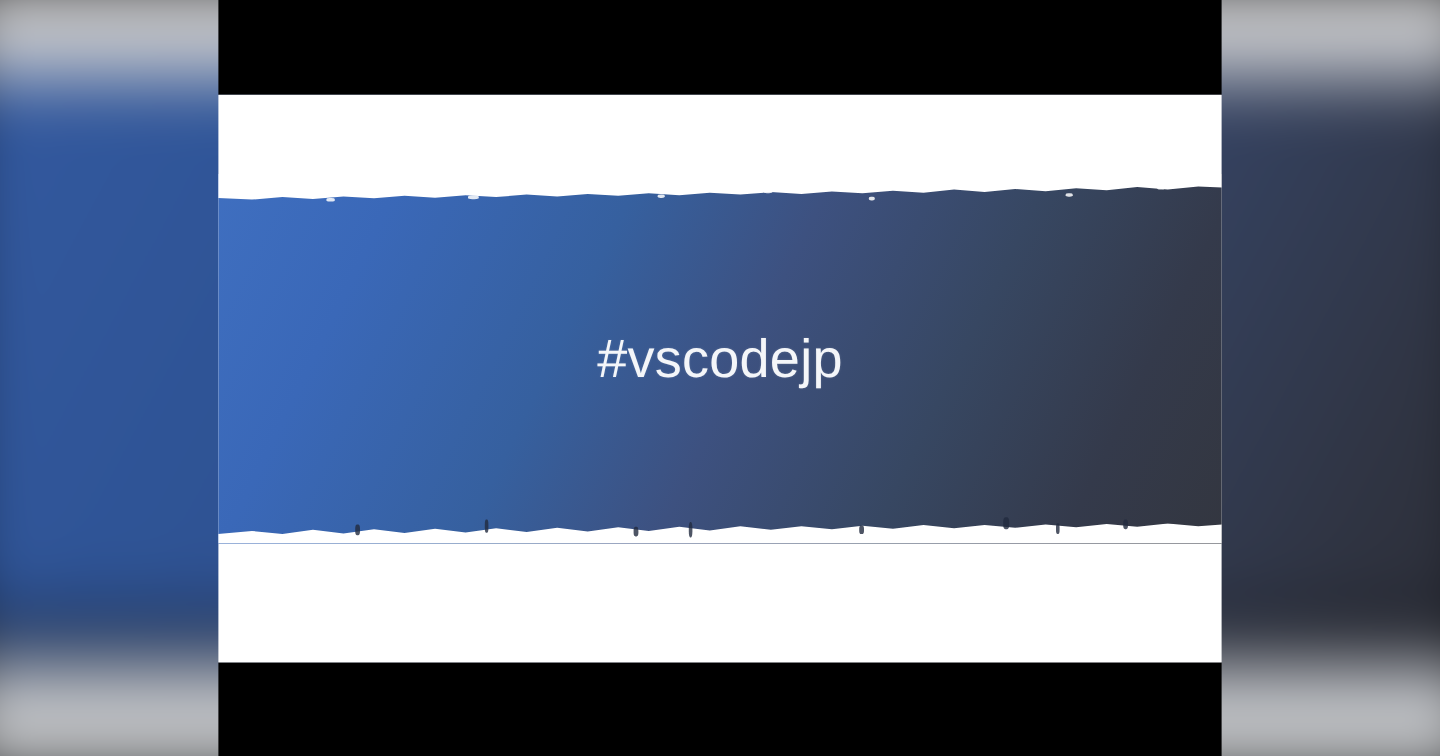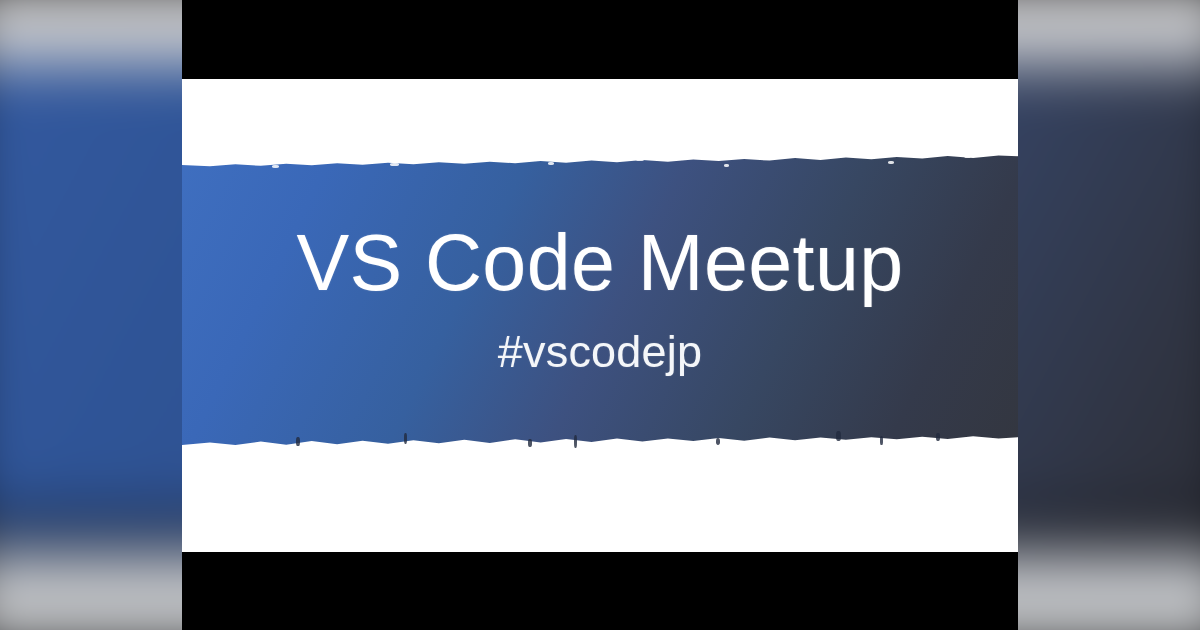--- a/index.html
+++ b/index.html
@@ -250,18 +250,17 @@
         <span class="sp-dark sp" style="left:352px; top:294px; width:4px; height:8px;"></span>
         <span class="sp-dark sp" style="left:398px; top:290px; width:3px; height:13px;"></span>
         <span class="sp-dark sp" style="left:540px; top:293px; width:4px; height:7px;"></span>
         <span class="sp-dark sp" style="left:660px; top:286px; width:5px; height:10px;"></span>
         <span class="sp-dark sp" style="left:704px; top:291px; width:3px; height:9px;"></span>
         <span class="sp-dark sp" style="left:760px; top:288px; width:4px; height:8px;"></span>
       </div>
     </div>
 
     <div class="text-block">
-      <h1 class="slide-title">VS Code Meetup</h1>
       <p class="slide-subtitle">#vscodejp</p>
     </div>
 
   </div>
 </div>
 
 </body></html>

